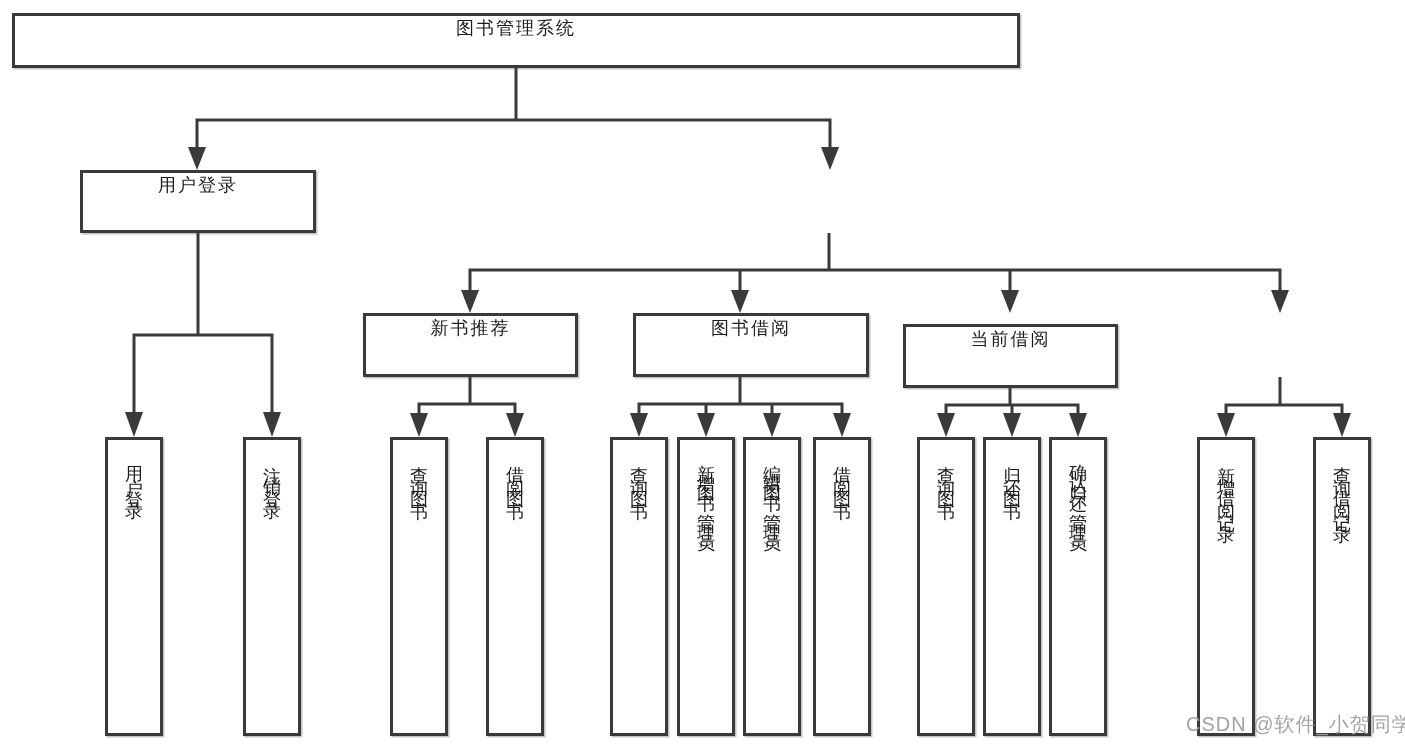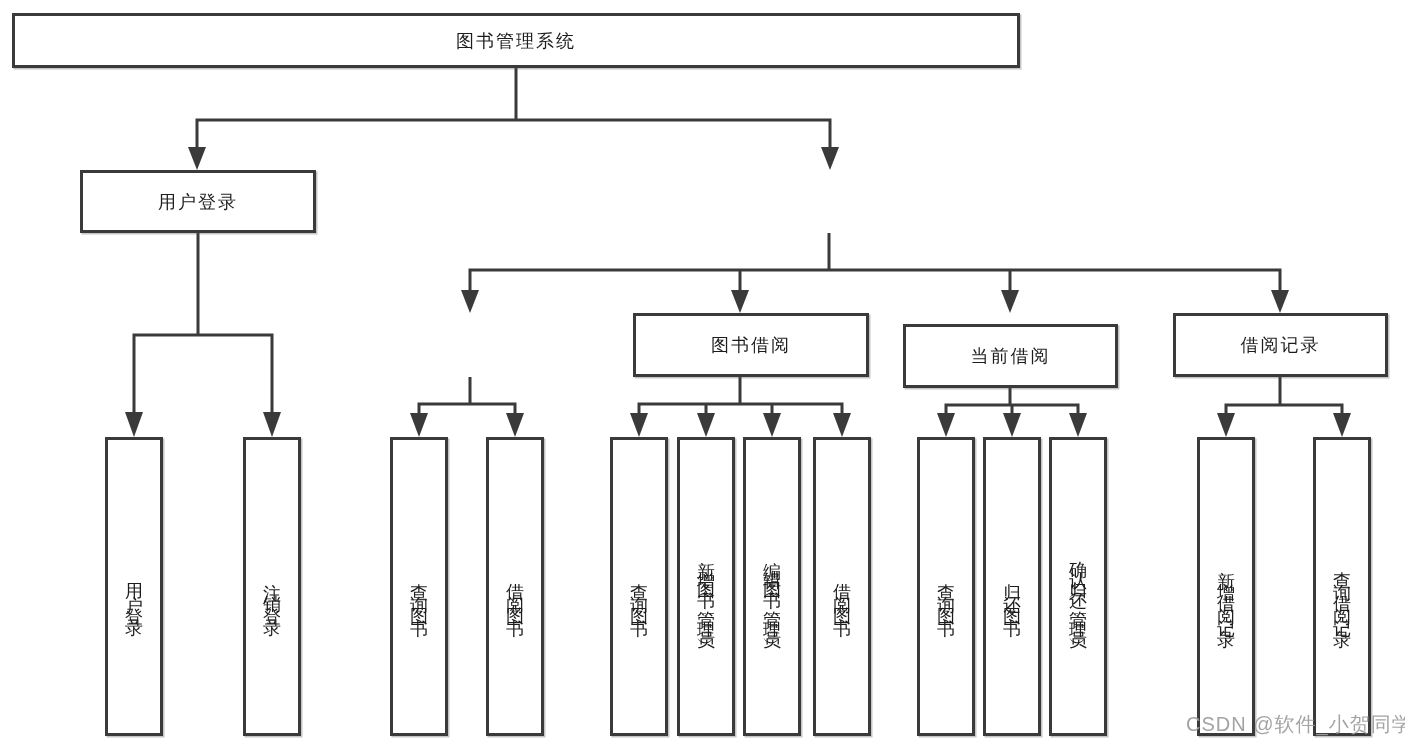--- a/index.html
+++ b/index.html
@@ -21,21 +21,20 @@
     top: 0;
     pointer-events: none;
   }
   .node {
     position: absolute;
     box-sizing: border-box;
     background: #ffffff;
     border: 3px solid #3a3a3a;
     box-shadow: 1.5px 1.5px 0 rgba(90,90,90,0.35);
     display: flex;
-    align-items: center;
     justify-content: center;
     color: #1c1c1c;
   }
   .hlabel {
     font-size: 18px;
     letter-spacing: 2px;
     white-space: nowrap;
     color: #1c1c1c;
   }
   .vlabel {
@@ -111,28 +110,28 @@
   </svg>
 
   <div class="node" style="left:12px;top:13px;width:1008px;height:55px">
     <span class="hlabel">图书管理系统</span>
   </div>
 
   <div class="node" style="left:80px;top:170px;width:236px;height:63px">
     <span class="hlabel">用户登录</span>
   </div>
 
+  <div class="node" style="left:363px;top:313px;width:215px;height:64px">
+    <span class="hlabel">新书推荐</span>
+  </div>
   <div class="node" style="left:633px;top:313px;width:236px;height:64px">
     <span class="hlabel">图书借阅</span>
   </div>
   <div class="node" style="left:903px;top:324px;width:215px;height:64px">
     <span class="hlabel">当前借阅</span>
-  </div>
-  <div class="node" style="left:1173px;top:313px;width:215px;height:64px">
-    <span class="hlabel">借阅记录</span>
   </div>
 
   <div class="node" style="left:105px;top:437px;width:58px;height:299px">
     <span class="vlabel">用户登录</span>
   </div>
   <div class="node" style="left:243px;top:437px;width:58px;height:299px">
     <span class="vlabel">注销登录</span>
   </div>
 
   <div class="node" style="left:390px;top:437px;width:58px;height:299px">

